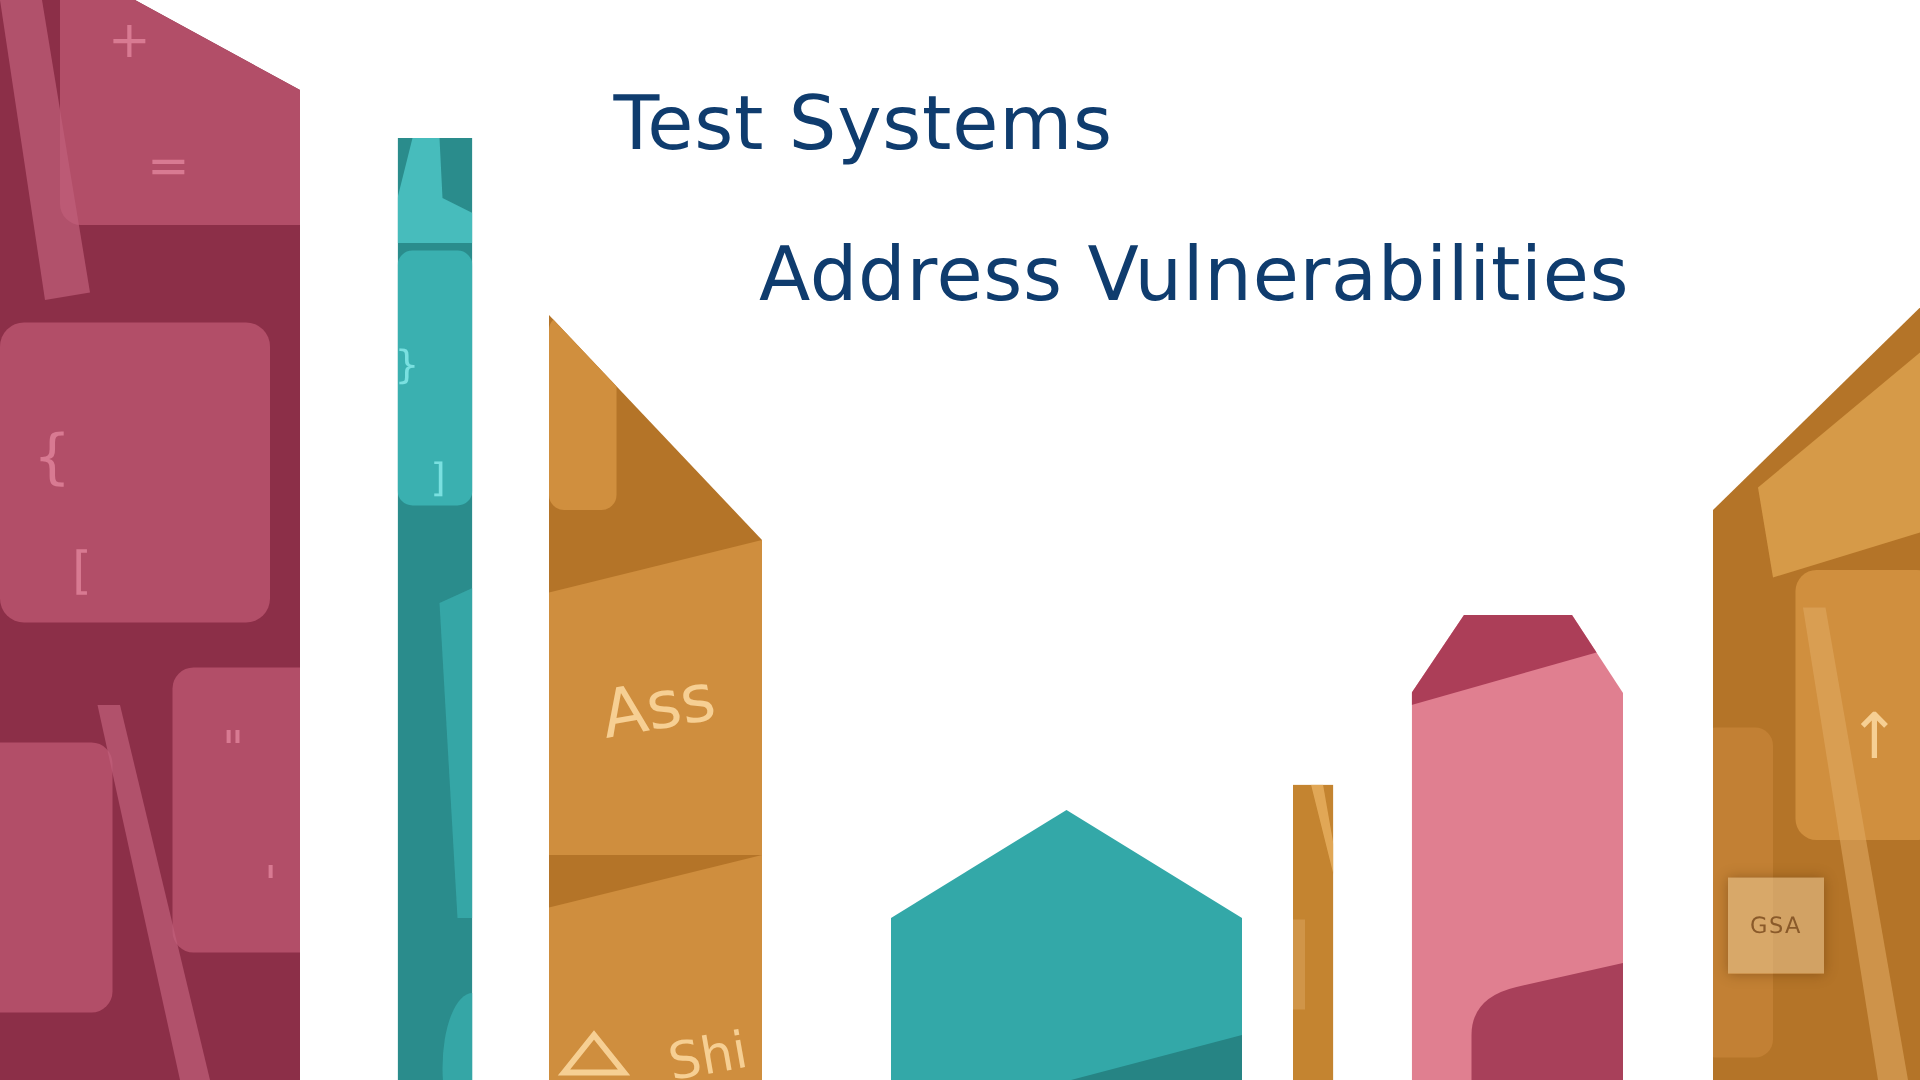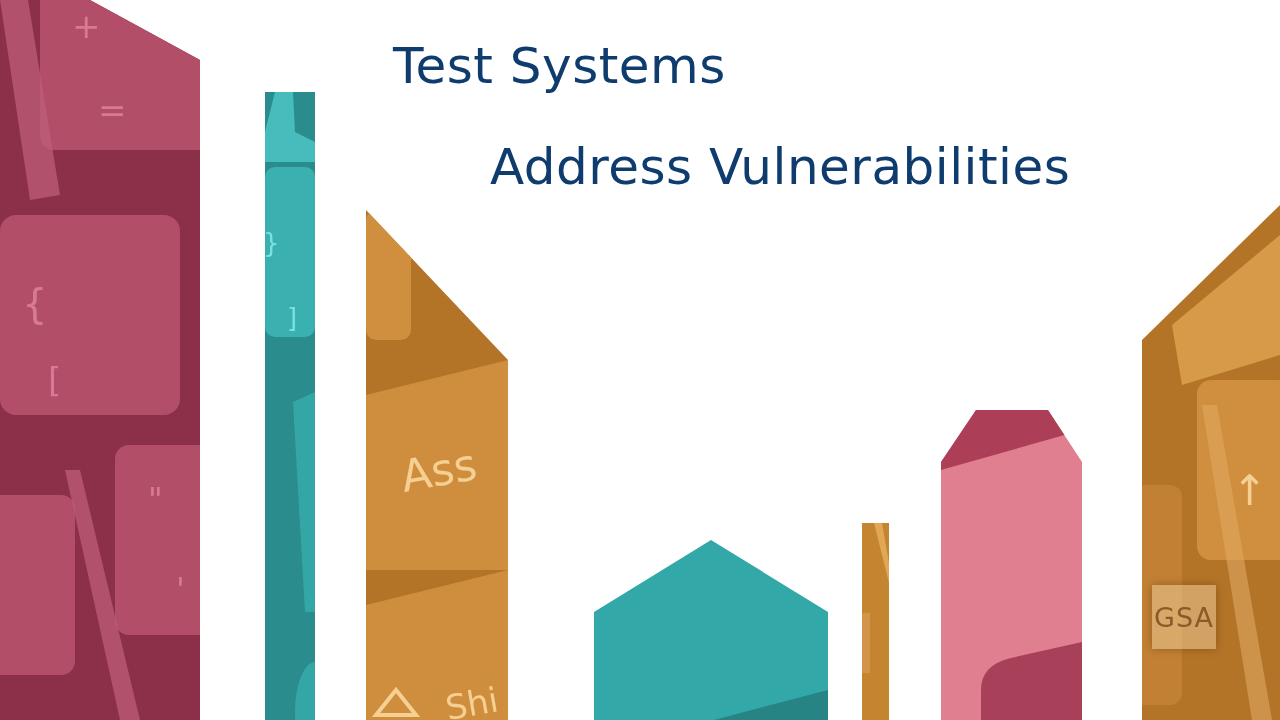--- a/index.html
+++ b/index.html
@@ -4,33 +4,33 @@
   <style>
     html, body { margin: 0; padding: 0; }
     body {
       width: 1280px; height: 720px; overflow: hidden; position: relative;
       background: #ffffff;
       font-family: "Liberation Sans", "DejaVu Sans", sans-serif;
     }
     .shape { position: absolute; overflow: hidden; }
     .shape svg { position: absolute; left: 0; top: 0; }
     .title {
-      position: absolute; color: #0f3c6e; margin: 0; font-weight: normal;
+      position: absolute; color: #0f3c6e; margin: 16px; font-weight: normal;
       font-family: "DejaVu Sans", "Liberation Sans", sans-serif;
       letter-spacing: 0.5px; white-space: nowrap;
     }
     #title-1 { left: 393px; top: 36px; font-size: 50px; line-height: 60px; }
     #title-2 { left: 490px; top: 138px; font-size: 50px; line-height: 58px; text-align: left; width: 370px; }
     .keytext { font-family: "DejaVu Sans", sans-serif; }
     .gsa-logo {
       position: absolute; left: 1152px; top: 585px; width: 64px; height: 64px;
       background: rgba(235, 200, 150, 0.55);
       box-shadow: 0 0 8px rgba(90, 50, 10, 0.45);
       display: flex; align-items: center; justify-content: center;
-      color: #8a5a2a; font-size: 27px; letter-spacing: 1px;
+      color: #8a5a2a; font-size: 15px; letter-spacing: 1px;
       font-family: "DejaVu Sans", sans-serif;
     }
   </style>
 </head>
 <body>
 
 <div class="shape" style="left:0;top:0;width:200px;height:720px;">
   <svg width="200" height="720" viewBox="0 0 200 720">
     <defs>
       <clipPath id="clipRed">

